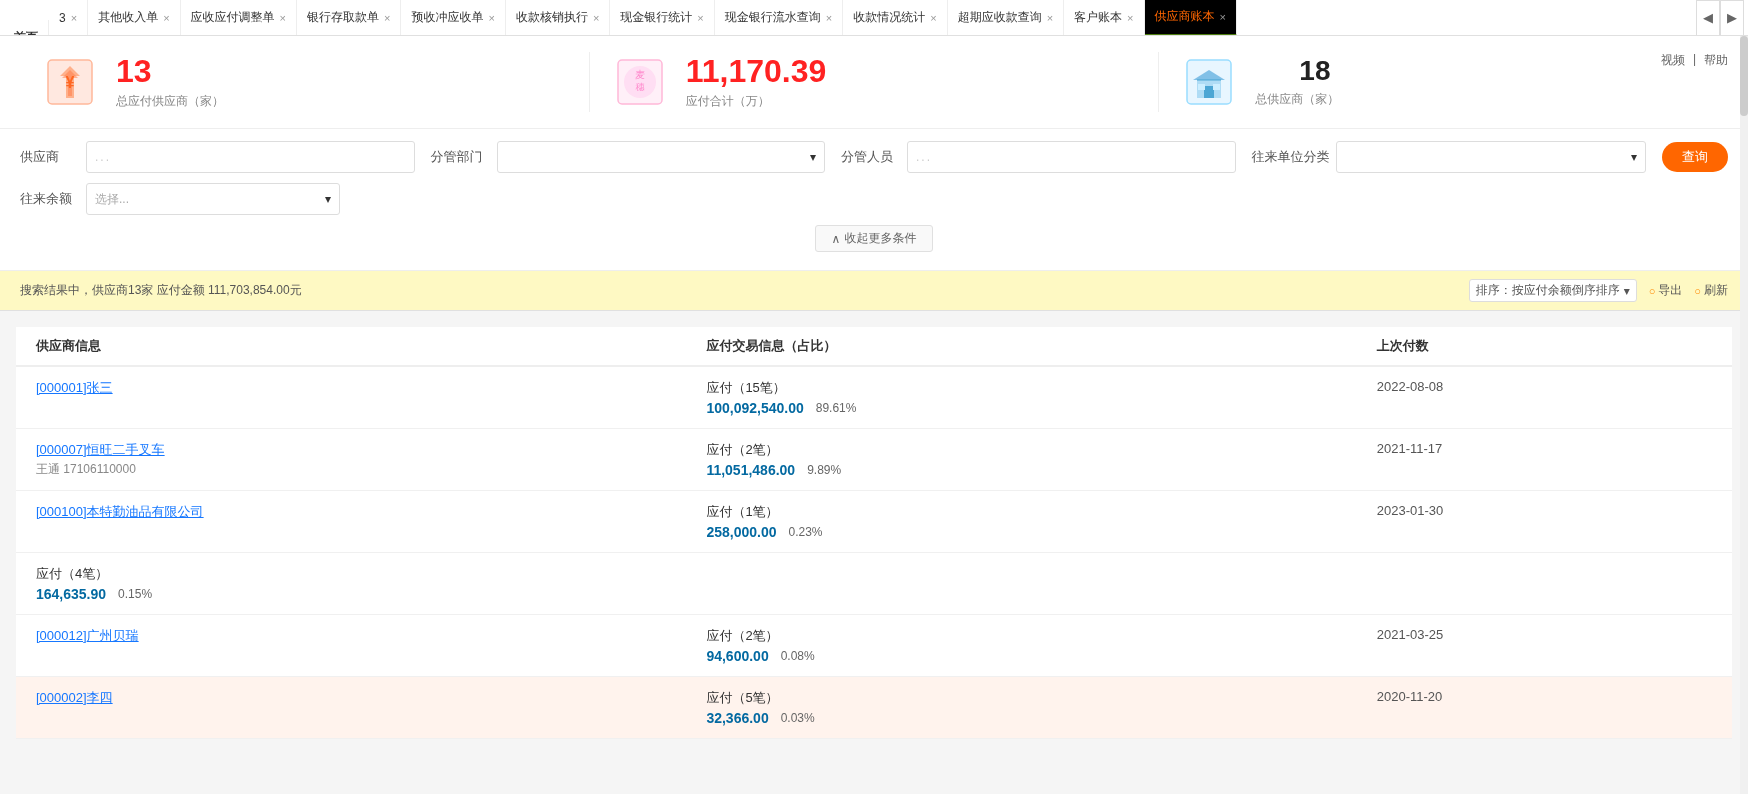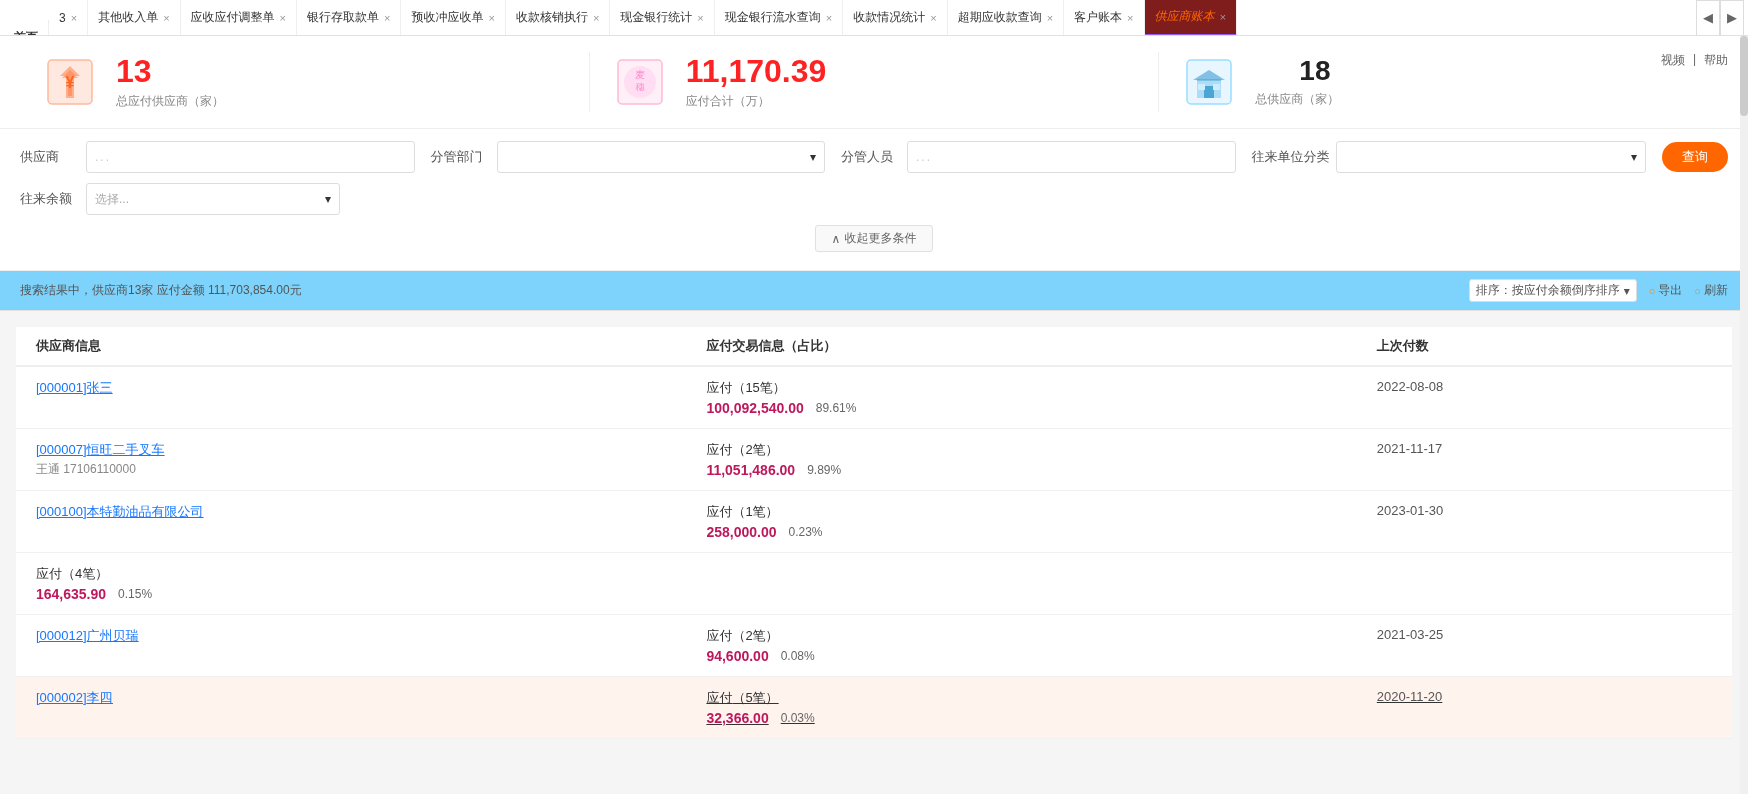--- a/index.html
+++ b/index.html
@@ -30,24 +30,23 @@
       margin-left: 5px;
       color: #999;
       font-size: 11px;
     }
     .nav-home {
       color: #333;
       font-weight: bold;
       margin-top: 40px;
     }
     .nav-active {
-      background: #7f1d1d;
+      background: #000000;
       color: #ff6600;
-      border-bottom: 2px solid #8b5cf6;
-      font-style: italic;
+      border-bottom: 2px solid #4d7c0f;
     }
     .nav-arrows {
       display: flex;
       align-items: center;
       margin-left: auto;
     }
     .nav-arrow-btn {
       width: 24px;
       height: 36px;
       display: flex;
@@ -190,21 +189,21 @@
       color: #666;
       margin: 6px auto;
       width: fit-content;
     }
 
     
     .results-bar {
       display: flex;
       align-items: center;
       justify-content: space-between;
-      background: #7dd3fc;
+      background: #fef9c3;
       padding: 8px 20px;
       border-bottom: 1px solid #e0e0e0;
       font-size: 12px;
       color: #555;
     }
     .results-right {
       display: flex;
       align-items: center;
       gap: 12px;
       font-size: 12px;
@@ -247,32 +246,32 @@
       background: #fff;
     }
     .table-row {
       display: grid;
       grid-template-columns: 2fr 2fr 1fr;
       padding: 12px 20px;
       border-bottom: 1px solid #f0f0f0;
       align-items: start;
       background: #fff;
     }
-    .table-row.highlighted { background: #fff3ed; text-decoration: underline; }
+    .table-row.highlighted { background: #fff3ed; }
     .row-supplier-info { display: flex; flex-direction: column; gap: 2px; }
     .supplier-link {
       color: #1677ff;
       text-decoration: underline;
       cursor: pointer;
       font-size: 13px;
     }
     .supplier-contact { font-size: 12px; color: #888; }
     .row-transaction { display: flex; flex-direction: column; gap: 3px; }
     .tx-label { font-size: 13px; color: #333; }
-    .tx-amount { color: #be185d; font-size: 14px; font-weight: bold; }
+    .tx-amount { color: #0369a1; font-size: 14px; font-weight: bold; }
     .tx-percent { font-size: 12px; color: #666; margin-left: 12px; }
     .tx-row { display: flex; align-items: center; }
     .last-pay { font-size: 13px; color: #555; }
     .scrollbar-track {
       position: fixed;
       right: 0;
       top: 36px;
       width: 8px;
       height: 100%;
       background: #f0f0f0;

